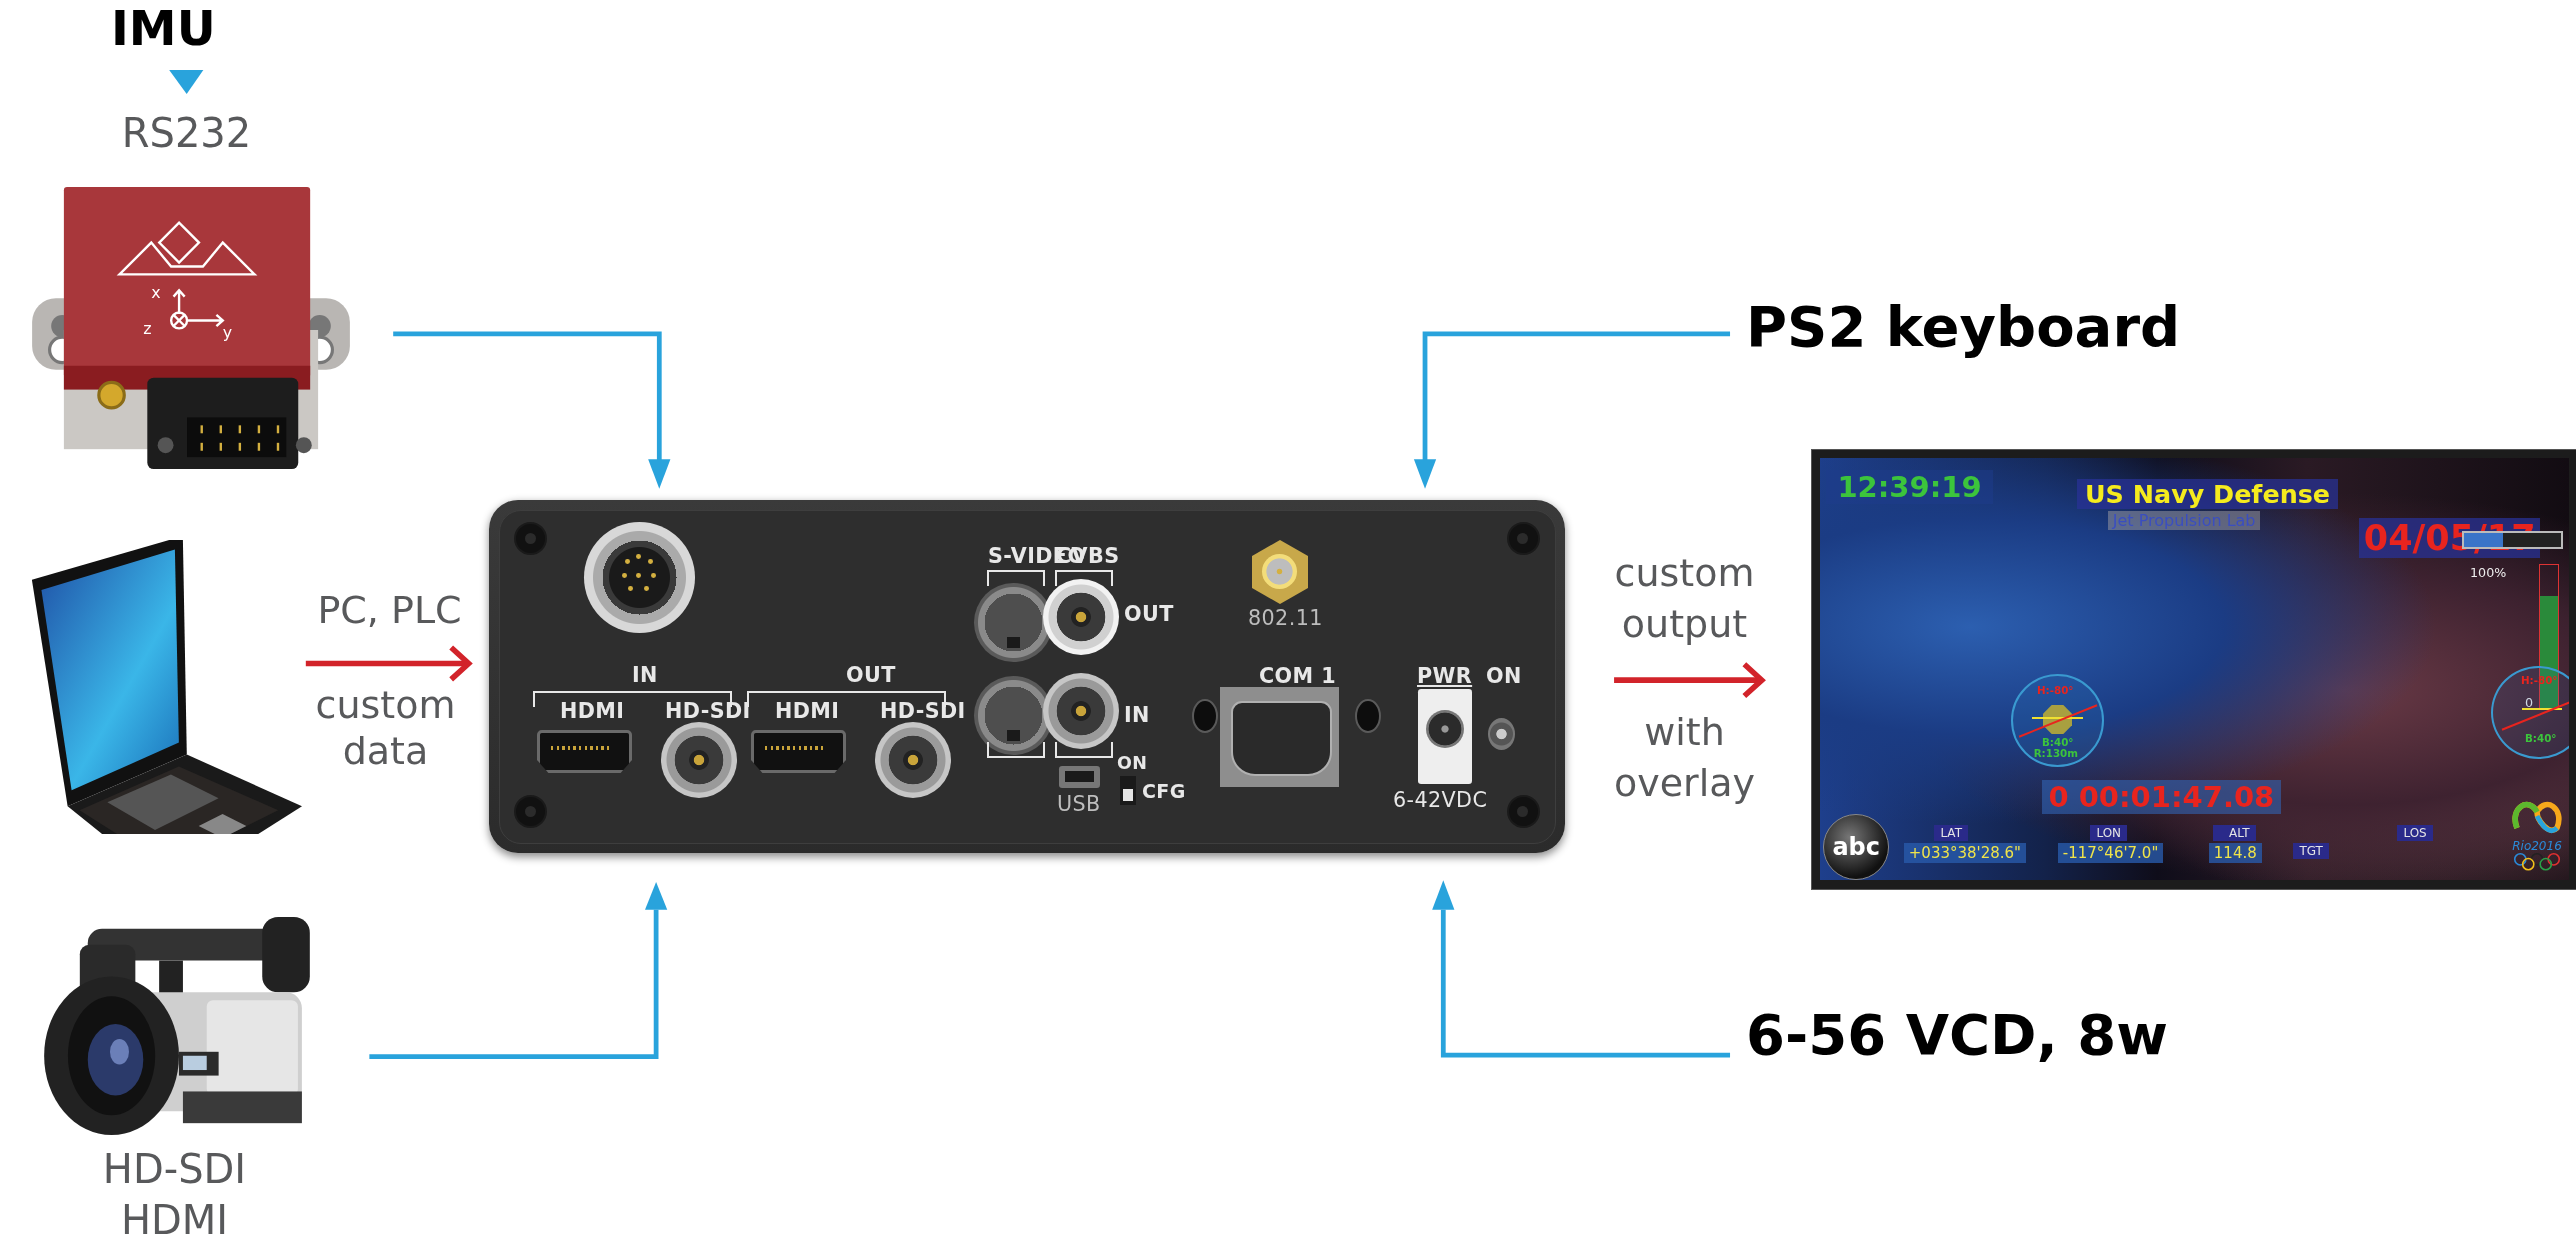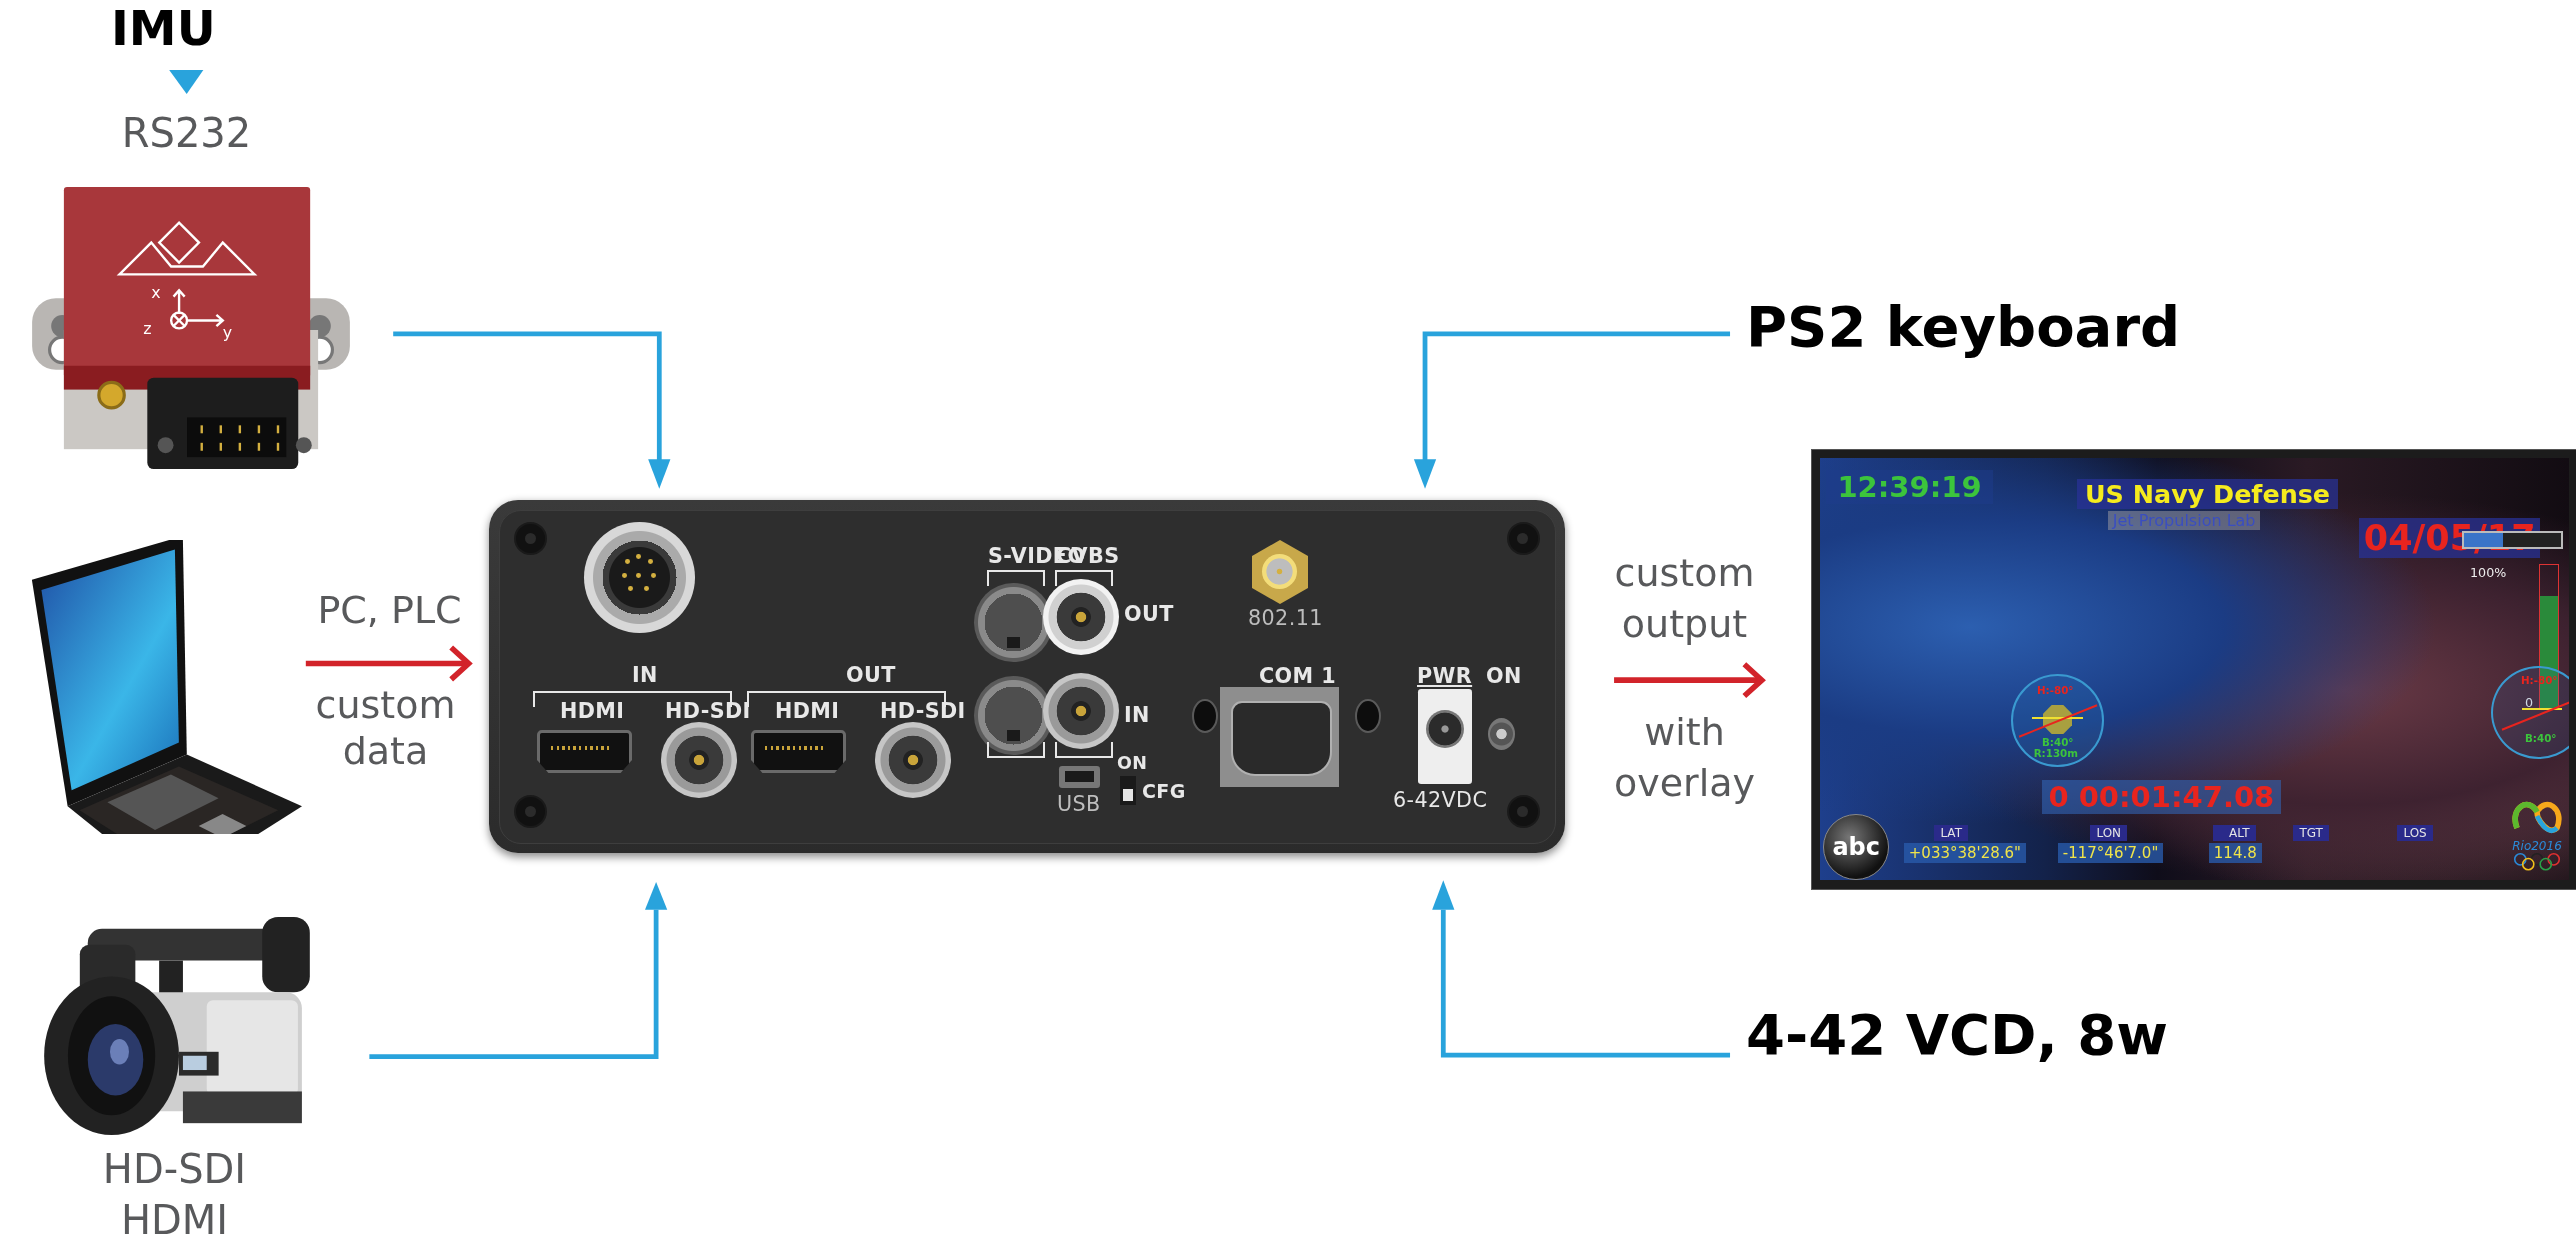--- a/index.html
+++ b/index.html
@@ -185,21 +185,21 @@
   <ellipse cx="120" cy="175" rx="12" ry="16" fill="#6b7fb8"></ellipse>
 </svg>
 
 <div class="abs label-gray" style="left:71px;top:1144px;width:207px;font-size:40px;line-height:51px;">
   <div>HD-SDI</div>
   <div>HDMI</div>
 </div>
 
 <div class="abs label-bold" style="left:1746px;top:294px;font-size:56px;">PS2 keyboard</div>
 
-<div class="abs label-bold" style="left:1746px;top:1002px;font-size:56px;">4-42 VCD, 8w</div>
+<div class="abs label-bold" style="left:1746px;top:1002px;font-size:56px;">6-56 VCD, 8w</div>
 
 <div class="abs label-gray" style="left:1597px;top:548px;width:175px;font-size:38px;line-height:51px;">
   <div>custom</div>
   <div>output</div>
 </div>
 <div class="abs label-gray" style="left:1597px;top:707px;width:175px;font-size:38px;line-height:51px;text-align:center;">
   <div>with</div>
   <div>overlay</div>
 </div>
 
@@ -308,21 +308,21 @@
     <div style="position:absolute;left:3.2px;top:356px;width:64px;height:64px;border-radius:50%;background:radial-gradient(circle at 40% 35%,#777,#111 70%);border:1.6px solid #888;display:flex;align-items:center;justify-content:center;">
       <span class="ov" style="position:static;color:#fff;font-size:24px;">abc</span>
     </div>
 
     <div class="small-tag" style="left:114px;top:367px;">LAT</div>
     <div class="small-val" style="left:84px;top:385px;">+033°38'28.6"</div>
     <div class="small-tag" style="left:270px;top:367px;">LON</div>
     <div class="small-val" style="left:238px;top:385px;">-117°46'7.0"</div>
     <div class="small-tag" style="left:393px;top:367px;padding-left:16px;">ALT</div>
     <div class="small-val" style="left:389px;top:385px;">114.8</div>
-    <div class="small-tag" style="left:473px;top:367px;">TGT</div>
+    <div class="small-tag" style="left:473px;top:385px;">TGT</div>
     <div class="small-tag" style="left:577px;top:367px;">LOS</div>
 
     <div style="position:absolute;left:689px;top:334px;width:56px;height:79px;">
       <svg width="56" height="44" viewBox="0 0 70 55">
         <path d="M10,45 C0,20 25,5 35,25 C45,5 70,20 60,45 C50,55 35,35 35,25" fill="none" stroke="#f7a81b" stroke-width="7"></path>
         <path d="M10,45 C0,20 25,5 35,25" fill="none" stroke="#5cb82e" stroke-width="7"></path>
         <path d="M60,45 C50,55 40,40 35,30" fill="none" stroke="#29a3dc" stroke-width="6"></path>
       </svg>
       <div class="ov" style="position:static;color:#2a8ad8;font-size:12px;font-weight:normal;font-style:italic;text-align:center;">Rio2016</div>
       <svg width="56" height="17.5" viewBox="0 0 70 22">

